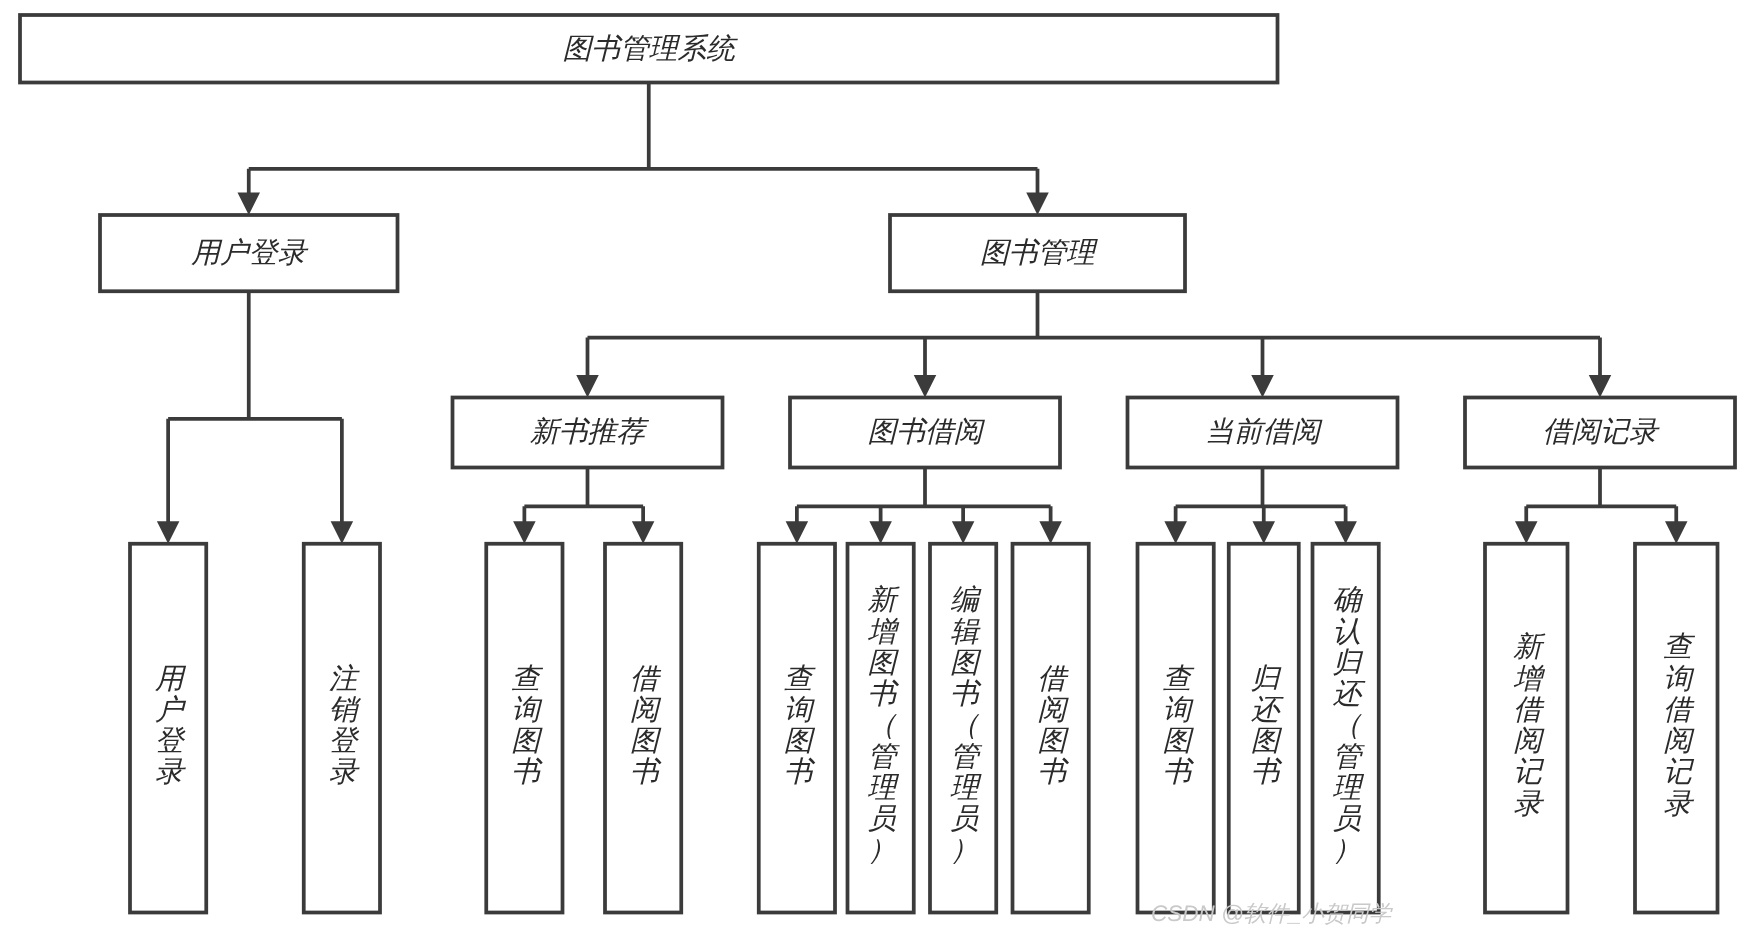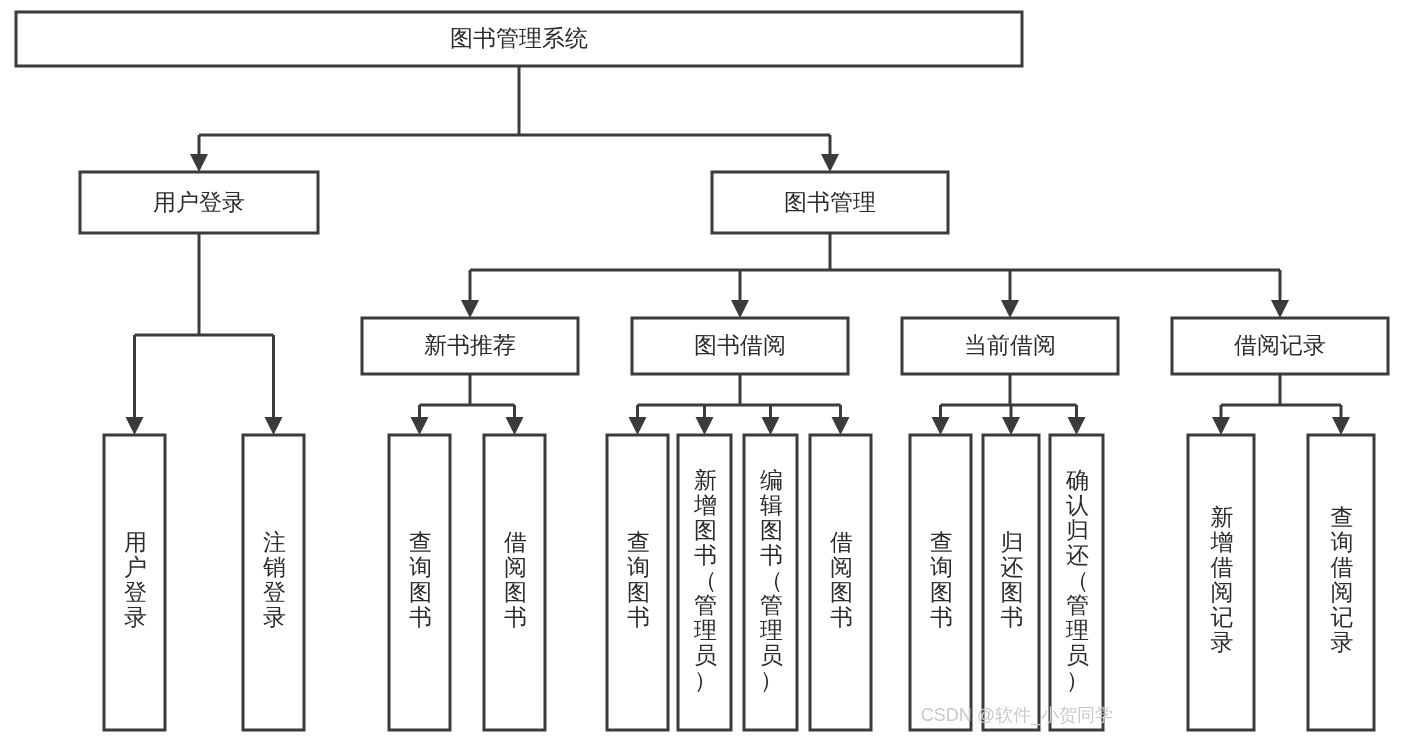--- a/index.html
+++ b/index.html
@@ -12,20 +12,21 @@
     width: 1405px;
     height: 747px;
     font-family: "Liberation Sans", "DejaVu Sans", sans-serif;
     overflow: hidden;
     position: relative;
   }
   #diagram-root {
     position: relative;
     width: 1121px;
     height: 747px;
+    font-style: italic;
   }
   svg.diagram-canvas {
     position: absolute;
     left: 0;
     top: 0;
     width: 1405px;
     height: 747px;
     display: block;
   }
   .node-box {
@@ -52,21 +53,21 @@
     fill: none;
     stroke-linecap: butt;
   }
   .arrow-head {
     fill: #3b3b3b;
     stroke: none;
   }
   .watermark-text {
     position: absolute;
     right: 8px;
-    bottom: 20px;
+    bottom: 4px;
     color: #c9c9c9;
     font-size: 18px;
     font-family: "Liberation Sans", "DejaVu Sans", sans-serif;
     white-space: nowrap;
     user-select: none;
   }
 </style>
 </head>
 <body>
 

